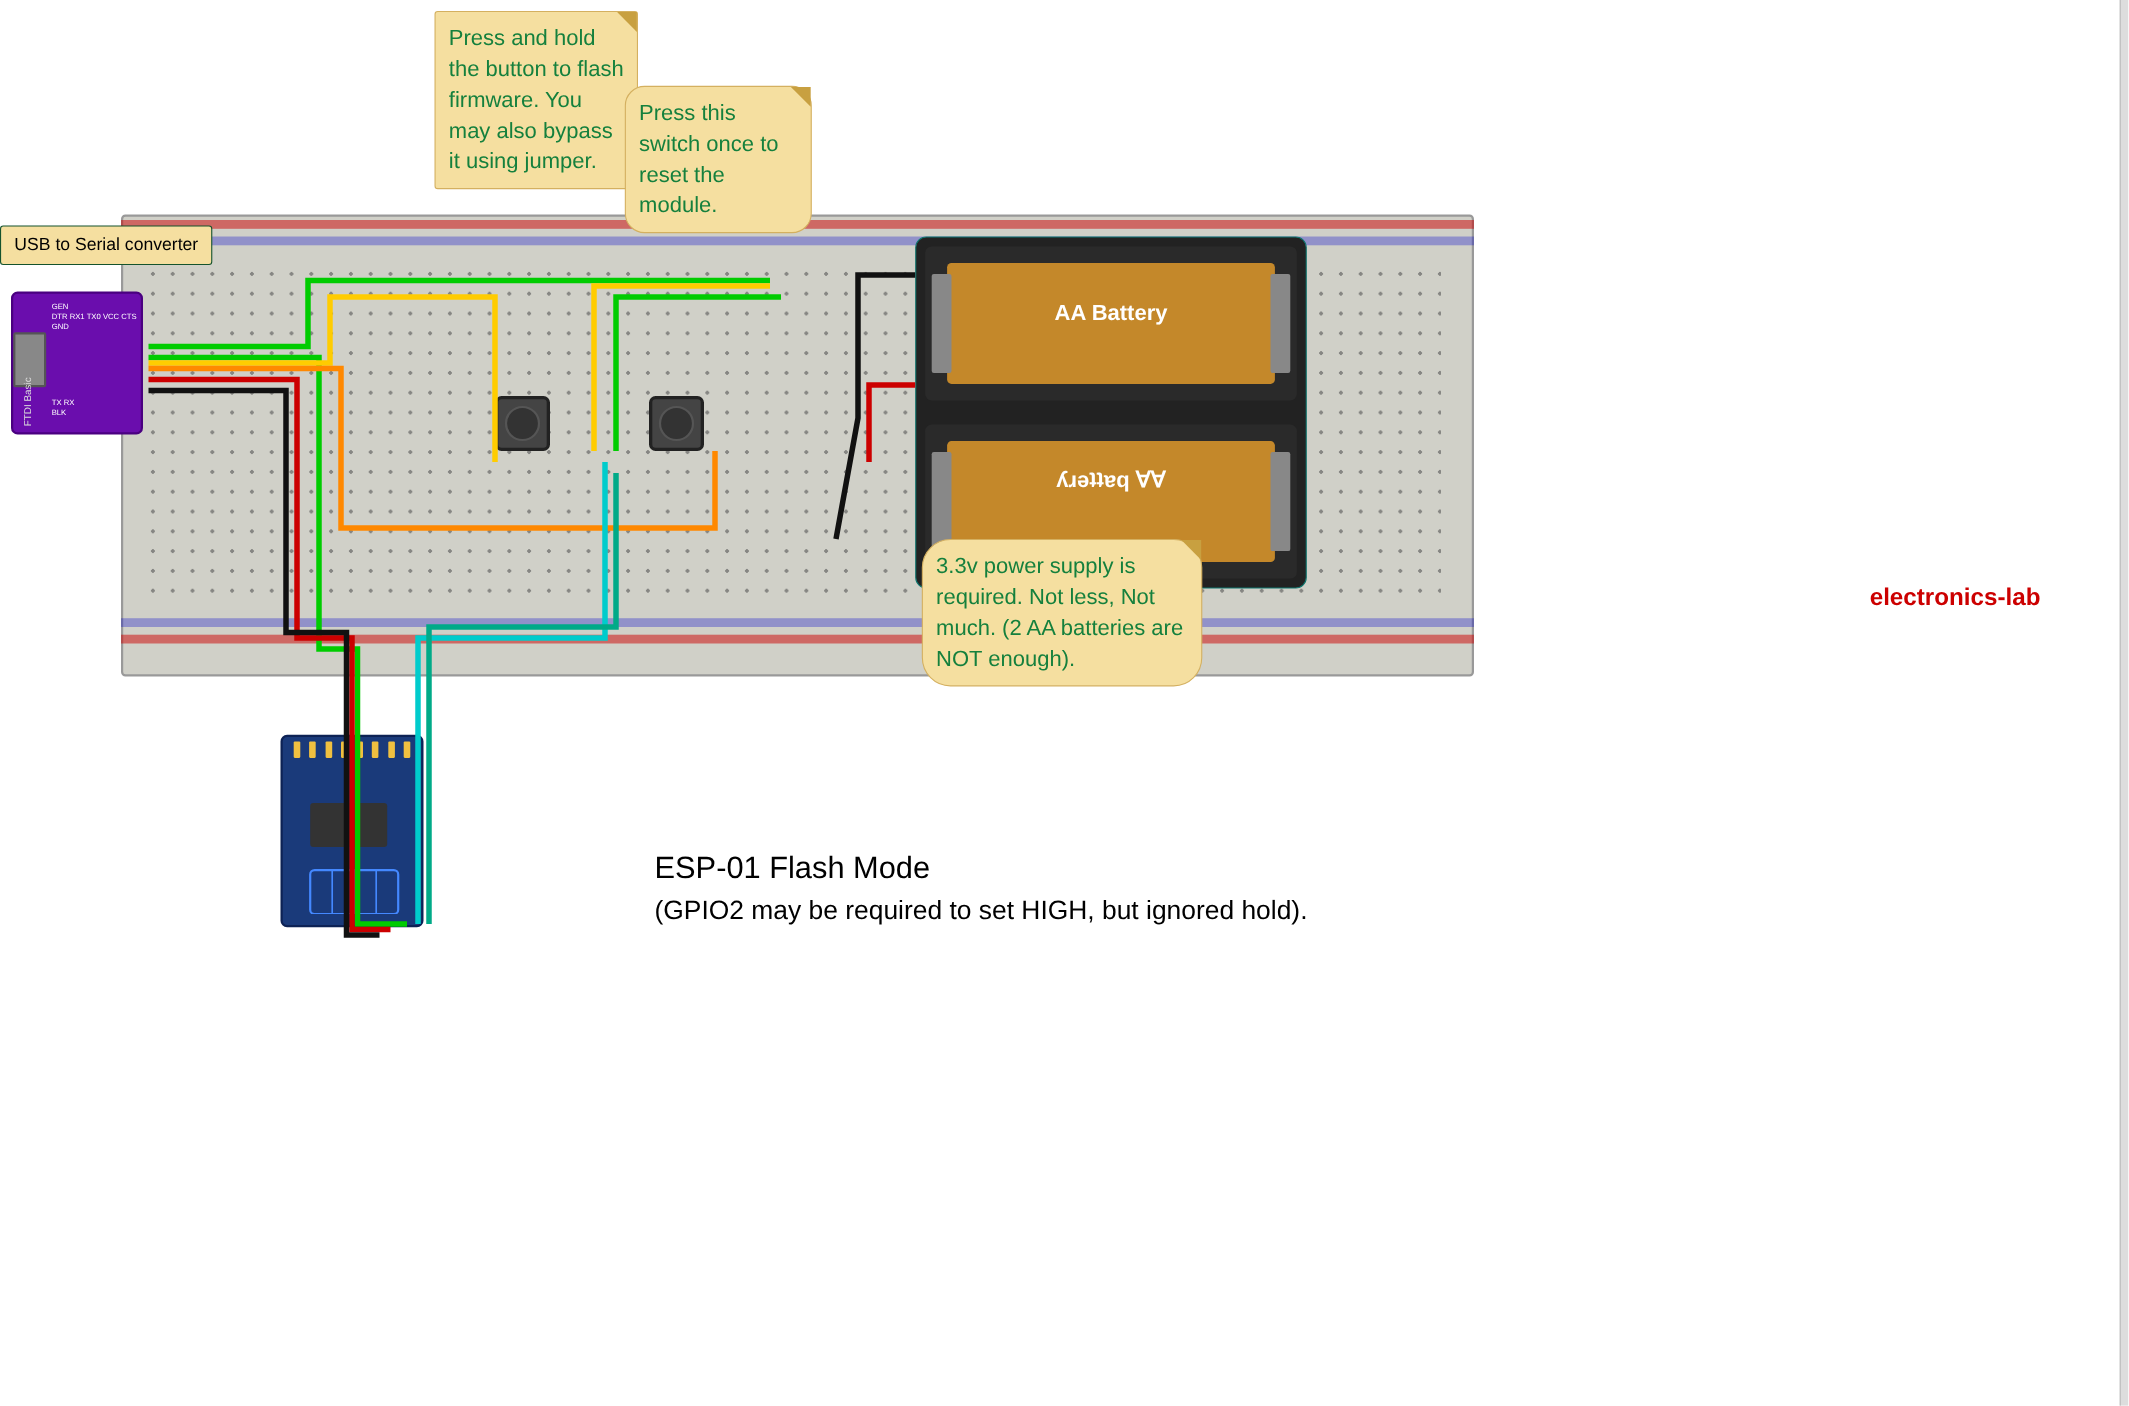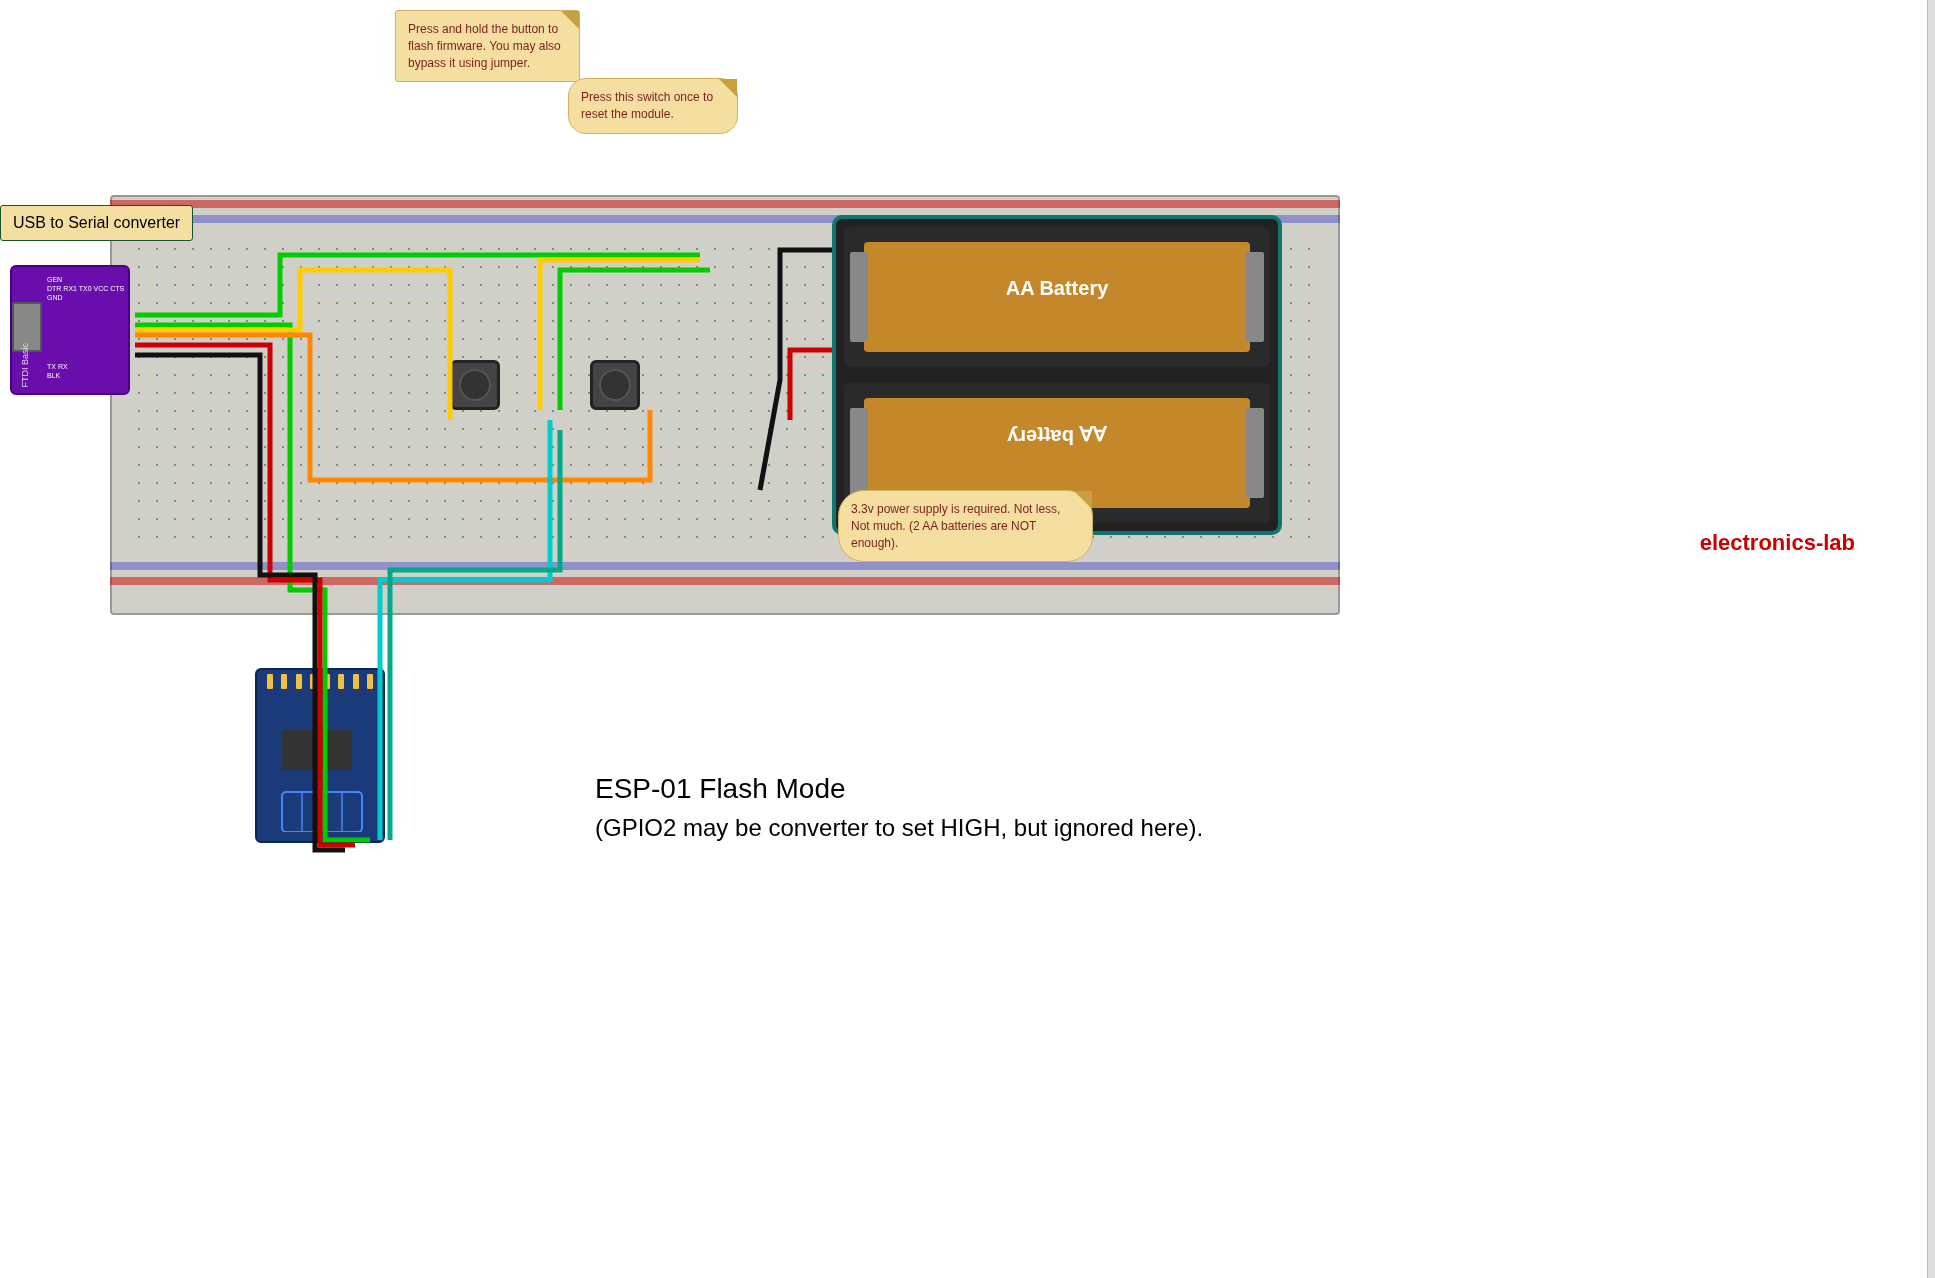--- a/index.html
+++ b/index.html
@@ -121,25 +121,25 @@
       height: 15px;
       background: #f0c040;
       border-radius: 1px;
     }
 
     
     .battery-pack {
       position: absolute;
       left: 832px;
       top: 215px;
-      width: 450px;
+      width: 356px;
       height: 320px;
       background: #222;
       border-radius: 10px;
-      border: 4px solid #0f766e;
+      border: 1px solid #0f766e;
       overflow: hidden;
     }
 
     
     .btn-flash {
       position: absolute;
       left: 450px;
       top: 360px;
       width: 50px;
       height: 50px;
@@ -191,23 +191,23 @@
       z-index: 10;
     }
 
     
     .callout {
       position: absolute;
       background: #f5dfa0;
       border: 1px solid #d4b060;
       border-radius: 3px;
       padding: 10px 12px;
-      font-size: 12px;
+      font-size: 20px;
       line-height: 1.4;
-      color: #7f1d1d;
+      color: #15803d;
       z-index: 30;
     }
     .callout::before {
       content: '';
       position: absolute;
       top: 0;
       right: 0;
       width: 0;
       height: 0;
       border-style: solid;
@@ -347,18 +347,18 @@
 <div class="callout" style="left:568px; top:78px; max-width:170px;border-radius:18px;">
   <span>Press this switch once to reset the module.</span>
 </div>
 
 <div class="callout" style="left:838px; top:490px; max-width:255px;border-radius:26px;">
   <span>3.3v power supply is required. Not less, Not much. (2 AA batteries are NOT enough).</span>
 </div>
 
 <div style="position:absolute;left:595px;top:720px;margin-top:48px;">
   <div style="font-size:28px;font-weight:normal;color:#000;line-height:1.5;">ESP-01 Flash Mode</div>
-  <div style="font-size:24px;color:#000;line-height:1.5;">(GPIO2 may be converter to set HIGH, but ignored here).</div>
+  <div style="font-size:24px;color:#000;line-height:1.5;">(GPIO2 may be required to set HIGH, but ignored hold).</div>
 </div>
 
 <div class="watermark">electronics-lab</div>
 
 <div class="right-border"></div>
 
 </body></html>

